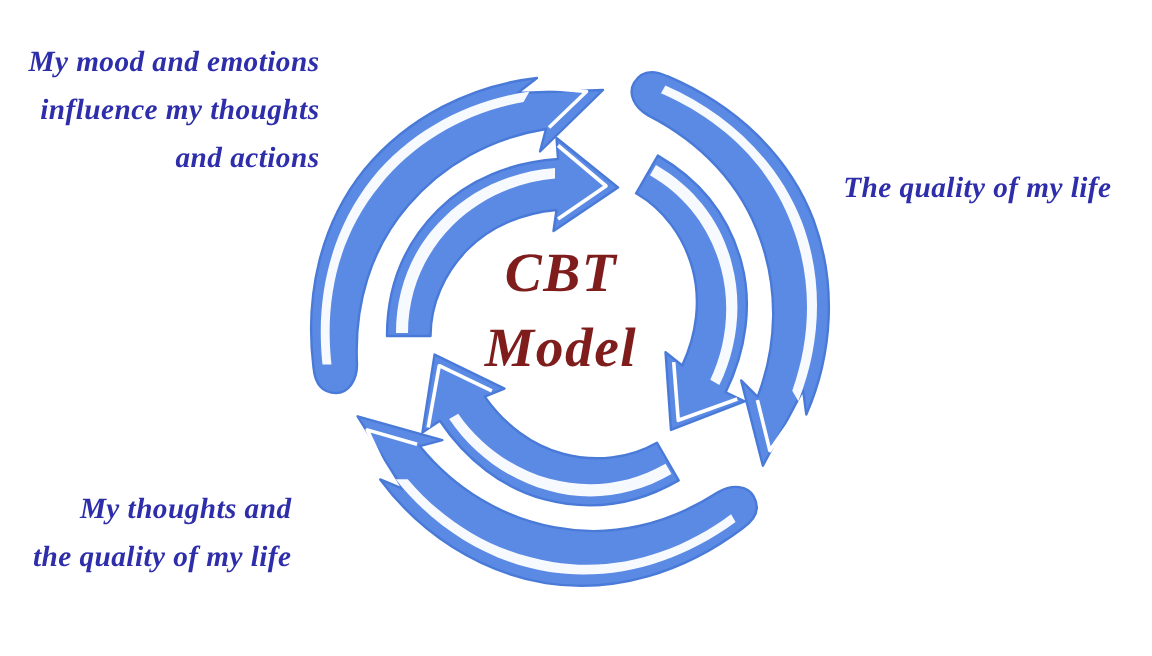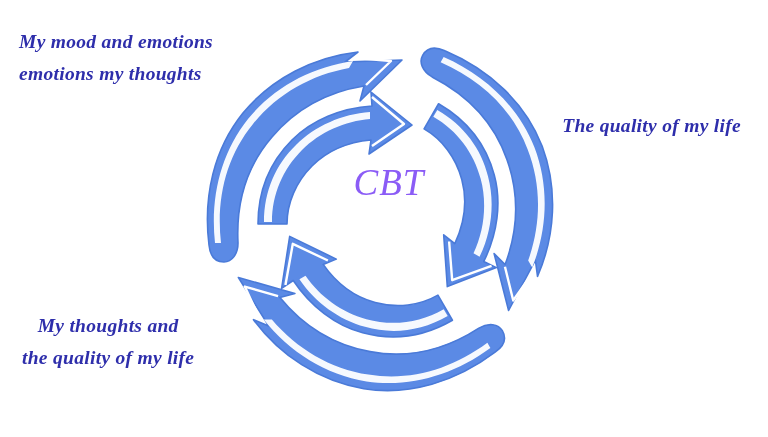--- a/index.html
+++ b/index.html
@@ -22,28 +22,28 @@
     position: absolute;
     left: 0;
     top: 0;
     width: 768px;
     height: 437px;
   }
 
   
   #center-label {
     position: absolute;
-    left: 259px;
+    left: 244px;
     top: 158px;
     width: 260px;
     text-align: center;
-    color: #8b5cf6;
+    color: #7f1d1d;
     font-family: "Liberation Serif", "DejaVu Serif", serif;
     font-style: italic;
-    font-weight: normal;
+    font-weight: bold;
     font-size: 37px;
     line-height: 50px;
     letter-spacing: 1px;
     white-space: nowrap;
   }
   #center-label .cl-line { display: block; }
 
   
   .caption {
     position: absolute;
@@ -54,32 +54,32 @@
     font-size: 19.5px;
     line-height: 32px;
     letter-spacing: 0.3px;
     white-space: nowrap;
   }
   .caption .cap-line { display: block; }
 
   #caption-top-left {
     left: 19px;
     top: 26px;
-    text-align: left;
+    text-align: right;
     font-style: italic;
   }
   #caption-right {
     right: 27px;
     top: 110px;
     text-align: right;
   }
   #caption-bottom-left {
     left: 22px;
-    top: 310px;
-    text-align: center;
+    top: 324px;
+    text-align: right;
   }
 </style>
 </head>
 <body>
 
 <div id="canvas">
 
   <svg id="cycle-graphic" viewBox="0 0 768 437" xmlns="http://www.w3.org/2000/svg">
 
     <defs>
@@ -233,25 +233,27 @@
           Z" fill="#ffffff" opacity="0.95"></path>
       <path d="
           M 356,58 L 391,61 L 366,85" fill="none" stroke="#ffffff" stroke-width="2.4" stroke-linejoin="round"></path>
       <path d="
           M 372,97 L 404,124 L 372,146" fill="none" stroke="#ffffff" stroke-width="2.4" stroke-linejoin="round"></path>
     </g>
   </svg>
 
   <div id="center-label">
     <span class="cl-line">CBT</span>
+    <span class="cl-line">Model</span>
   </div>
 
   <div class="caption" id="caption-top-left">
     <span class="cap-line">My mood and emotions</span>
-    <span class="cap-line">emotions my thoughts</span>
+    <span class="cap-line">influence my thoughts</span>
+    <span class="cap-line">and actions</span>
   </div>
 
   <div class="caption" id="caption-right">
     <span class="cap-line">The quality of my life</span>
   </div>
 
   <div class="caption" id="caption-bottom-left">
     <span class="cap-line">My thoughts and</span>
     <span class="cap-line">the quality of my life</span>
   </div>

